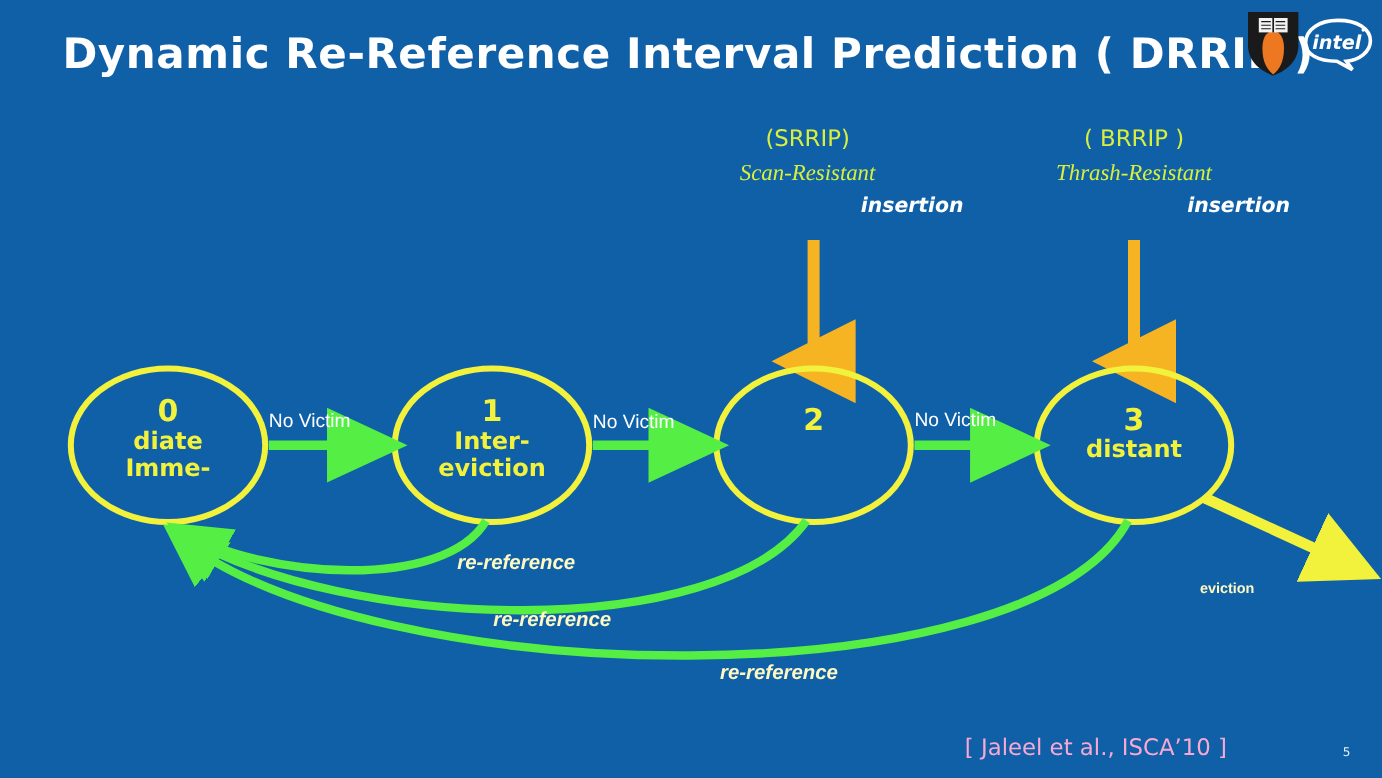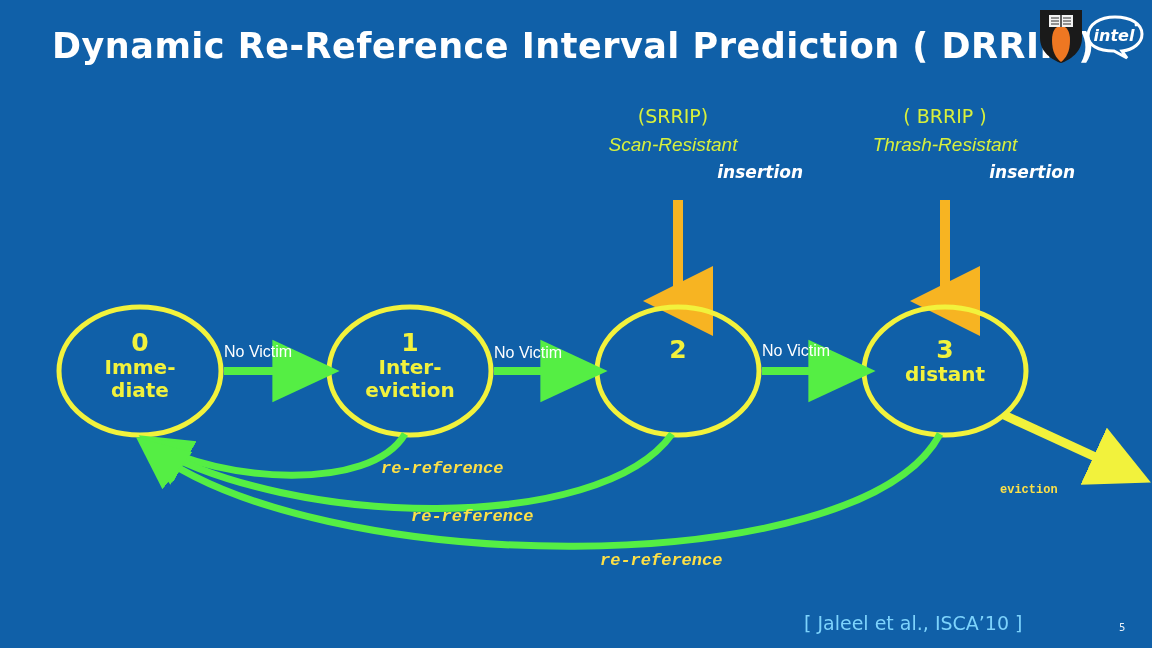--- a/index.html
+++ b/index.html
@@ -29,21 +29,21 @@
   
   .policy-col{position:absolute;text-align:center;width:260px;}
   #srrip-col{left:543px;top:103px;}
   #brrip-col{left:815px;top:103px;}
   .policy-name{
     font-family:"DejaVu Sans", sans-serif;
     font-size:19px;color:#D8F03C;line-height:1.45;
     white-space:nowrap;
   }
   .policy-sub{
-    font-family:Liberation Sans, sans-serif;
+    font-family:Liberation Serif, serif;
     font-size:19px;font-style:italic;color:#D8F03C;line-height:1.45;
     white-space:nowrap;
     text-align:center;
   }
   .policy-insert{
     font-family:"DejaVu Sans", sans-serif;
     font-size:17px;font-style:italic;font-weight:700;color:#FFFFFF;
     line-height:1.7;white-space:nowrap;text-align:right;
   }
 
@@ -66,33 +66,33 @@
   .edge-label{
     position:absolute;color:#FFFFFF;white-space:nowrap;
     font-family:Liberation Sans, sans-serif;
     font-size:16px;
   }
   #nv1{left:224px;top:343px;}
   #nv2{left:494px;top:344px;}
   #nv3{left:762px;top:342px;}
 
   .arc-label{
-    position:absolute;color:#fde047;white-space:nowrap;
-    font-family:Liberation Mono, monospace;
+    position:absolute;color:#fef9c3;white-space:nowrap;
+    font-family:Liberation Sans, sans-serif;
     font-size:17px;font-weight:700;font-style:italic;
   }
   #rr1{left:381px;top:459px;}
   #rr2{left:411px;top:507px;}
   #rr3{left:600px;top:551px;}
   #evict{left:1000px;top:483px;font-weight:700;font-style:normal;font-size:12px;}
 
   
   #citation{
     position:absolute;left:804px;top:612px;
-    color:#7dd3fc;font-size:19px;white-space:nowrap;
+    color:#f9a8d4;font-size:19px;white-space:nowrap;
     font-family:"DejaVu Sans", sans-serif;
   }
   #slide-number{
     position:absolute;left:1119px;top:622px;
     color:#E8F0F8;font-size:10px;
     font-family:"DejaVu Sans", sans-serif;
   }
 </style>
 </head>
 <body>
@@ -168,22 +168,22 @@
 
     <path d="M 405 434 C 370 493 220 482 152 443" fill="none" stroke="#55EE44" stroke-width="7" marker-end="url(#mk-green-arc)"></path>
     <path d="M 672 434 C 600 535 290 528 150 445" fill="none" stroke="#55EE44" stroke-width="7" marker-end="url(#mk-green-arc)"></path>
     <path d="M 940 434 C 860 585 310 578 148 447" fill="none" stroke="#55EE44" stroke-width="7" marker-end="url(#mk-green-arc)"></path>
 
     <line x1="1004" y1="415" x2="1128" y2="472" stroke="#F2F23C" stroke-width="9" marker-end="url(#mk-yellow)"></line>
   </svg>
 
   <div class="node-label" id="node0">
     <div class="node-num">0</div>
+    <div class="node-name">diate</div>
     <div class="node-name">Imme-</div>
-    <div class="node-name">diate</div>
   </div>
   <div class="node-label" id="node1">
     <div class="node-num">1</div>
     <div class="node-name">Inter-</div>
     <div class="node-name">eviction</div>
   </div>
   <div class="node-label" id="node2">
     <div class="node-num">2</div>
   </div>
   <div class="node-label" id="node3">

